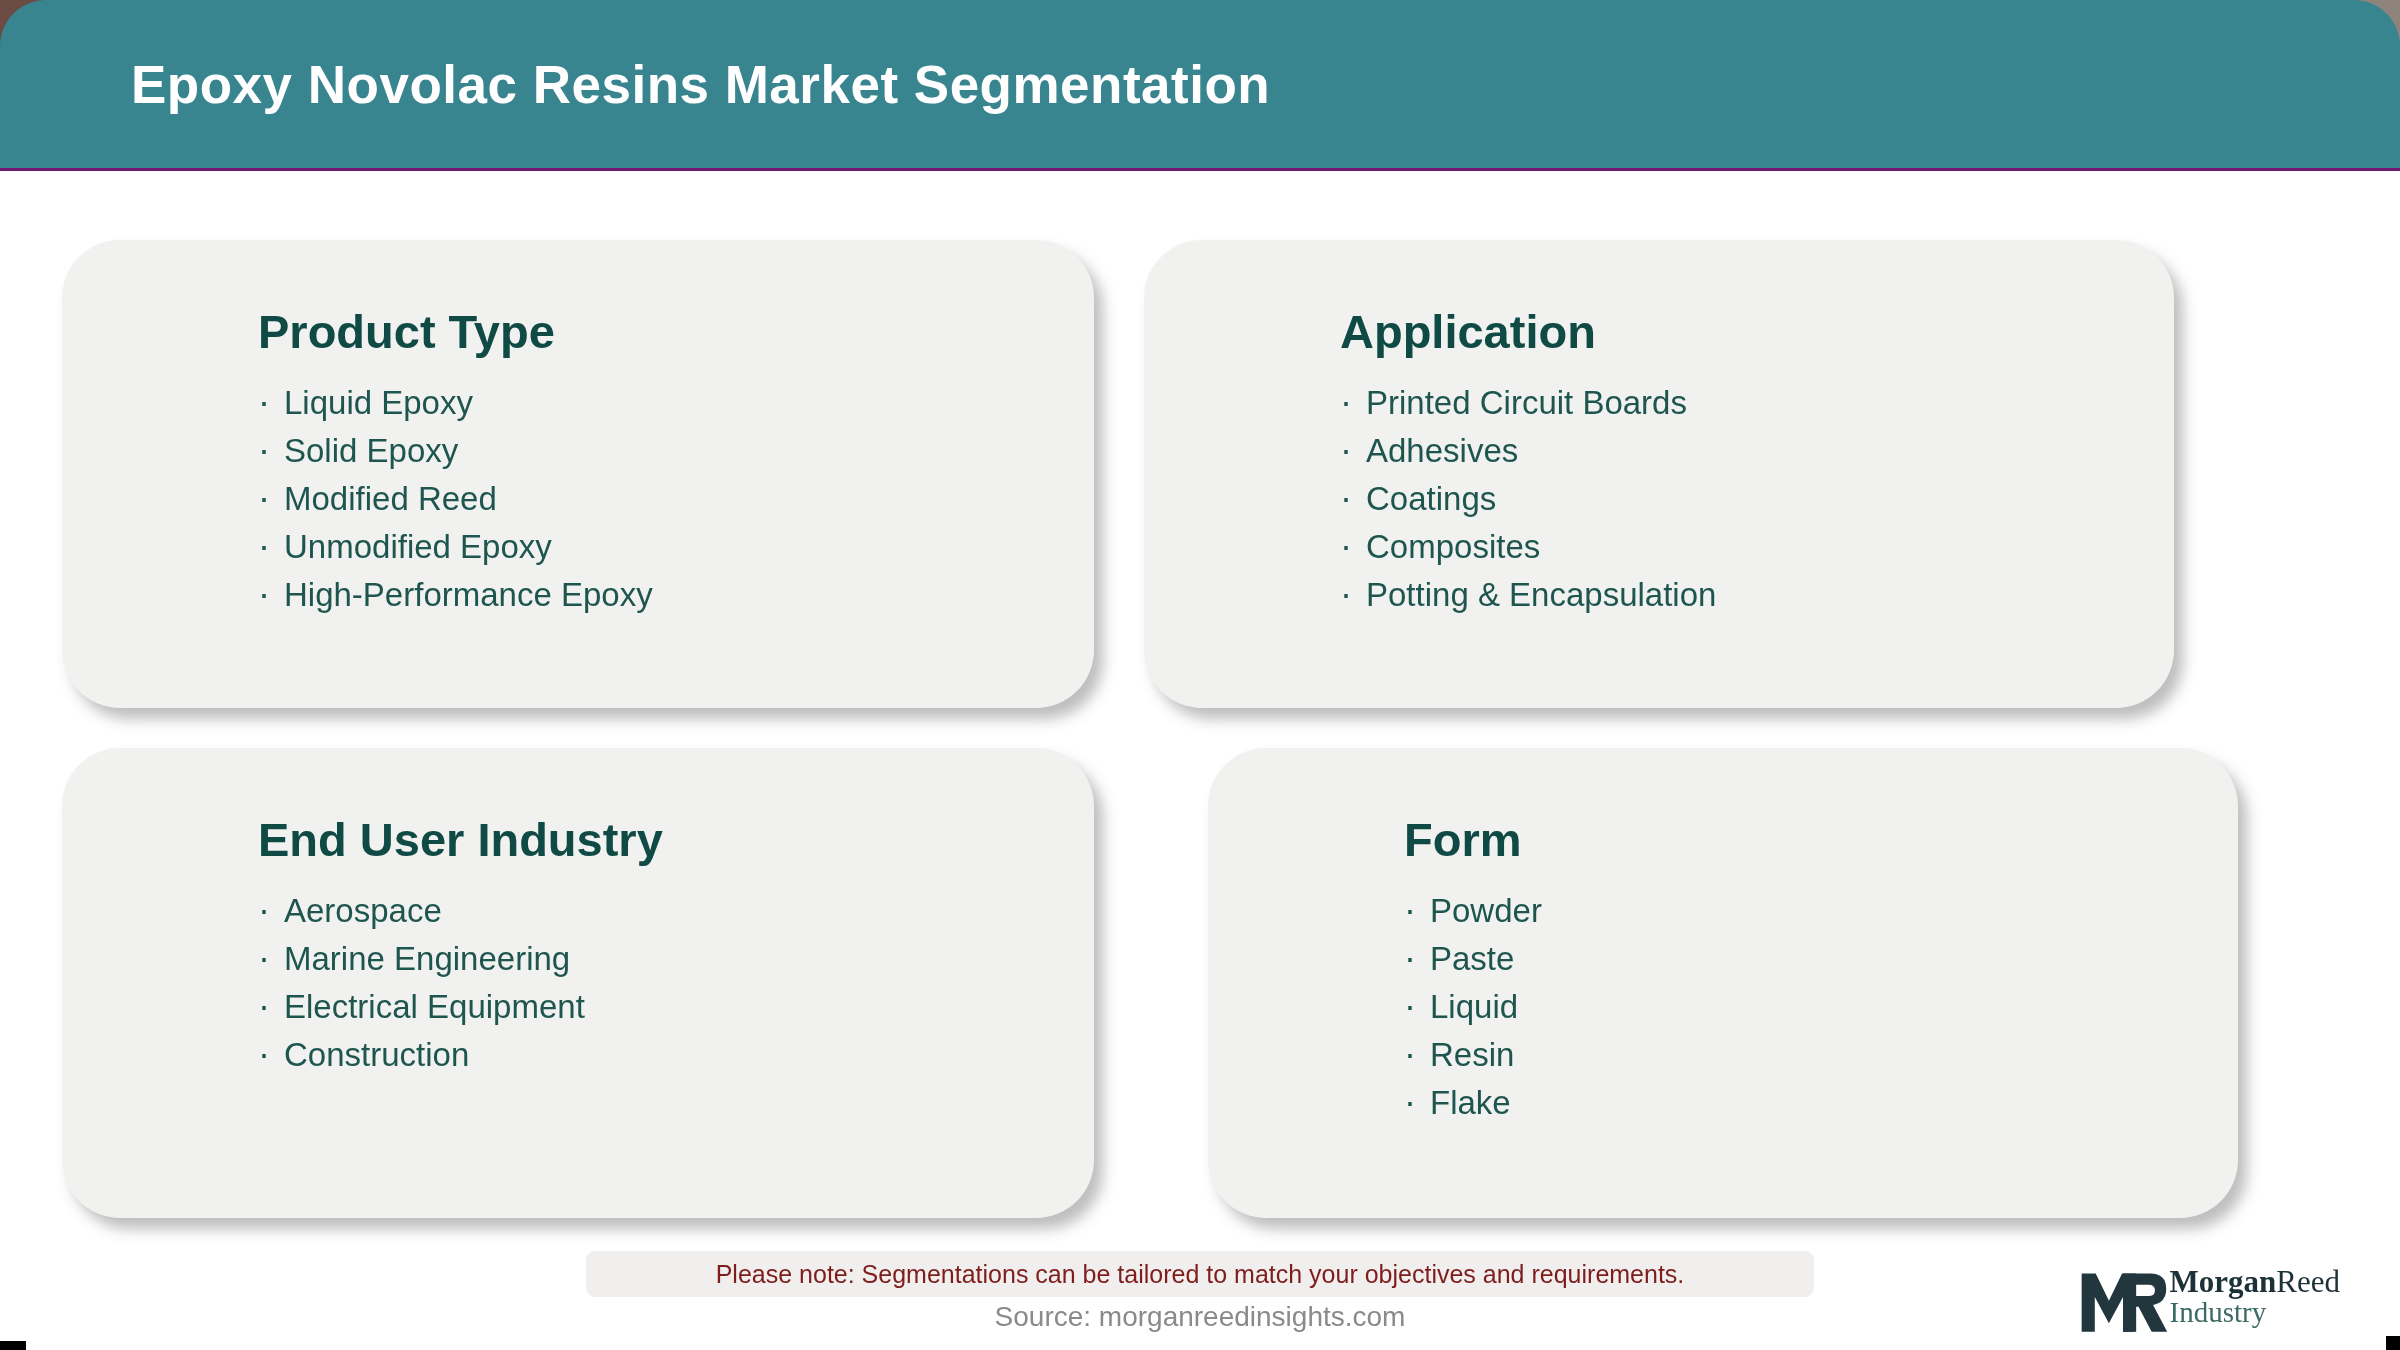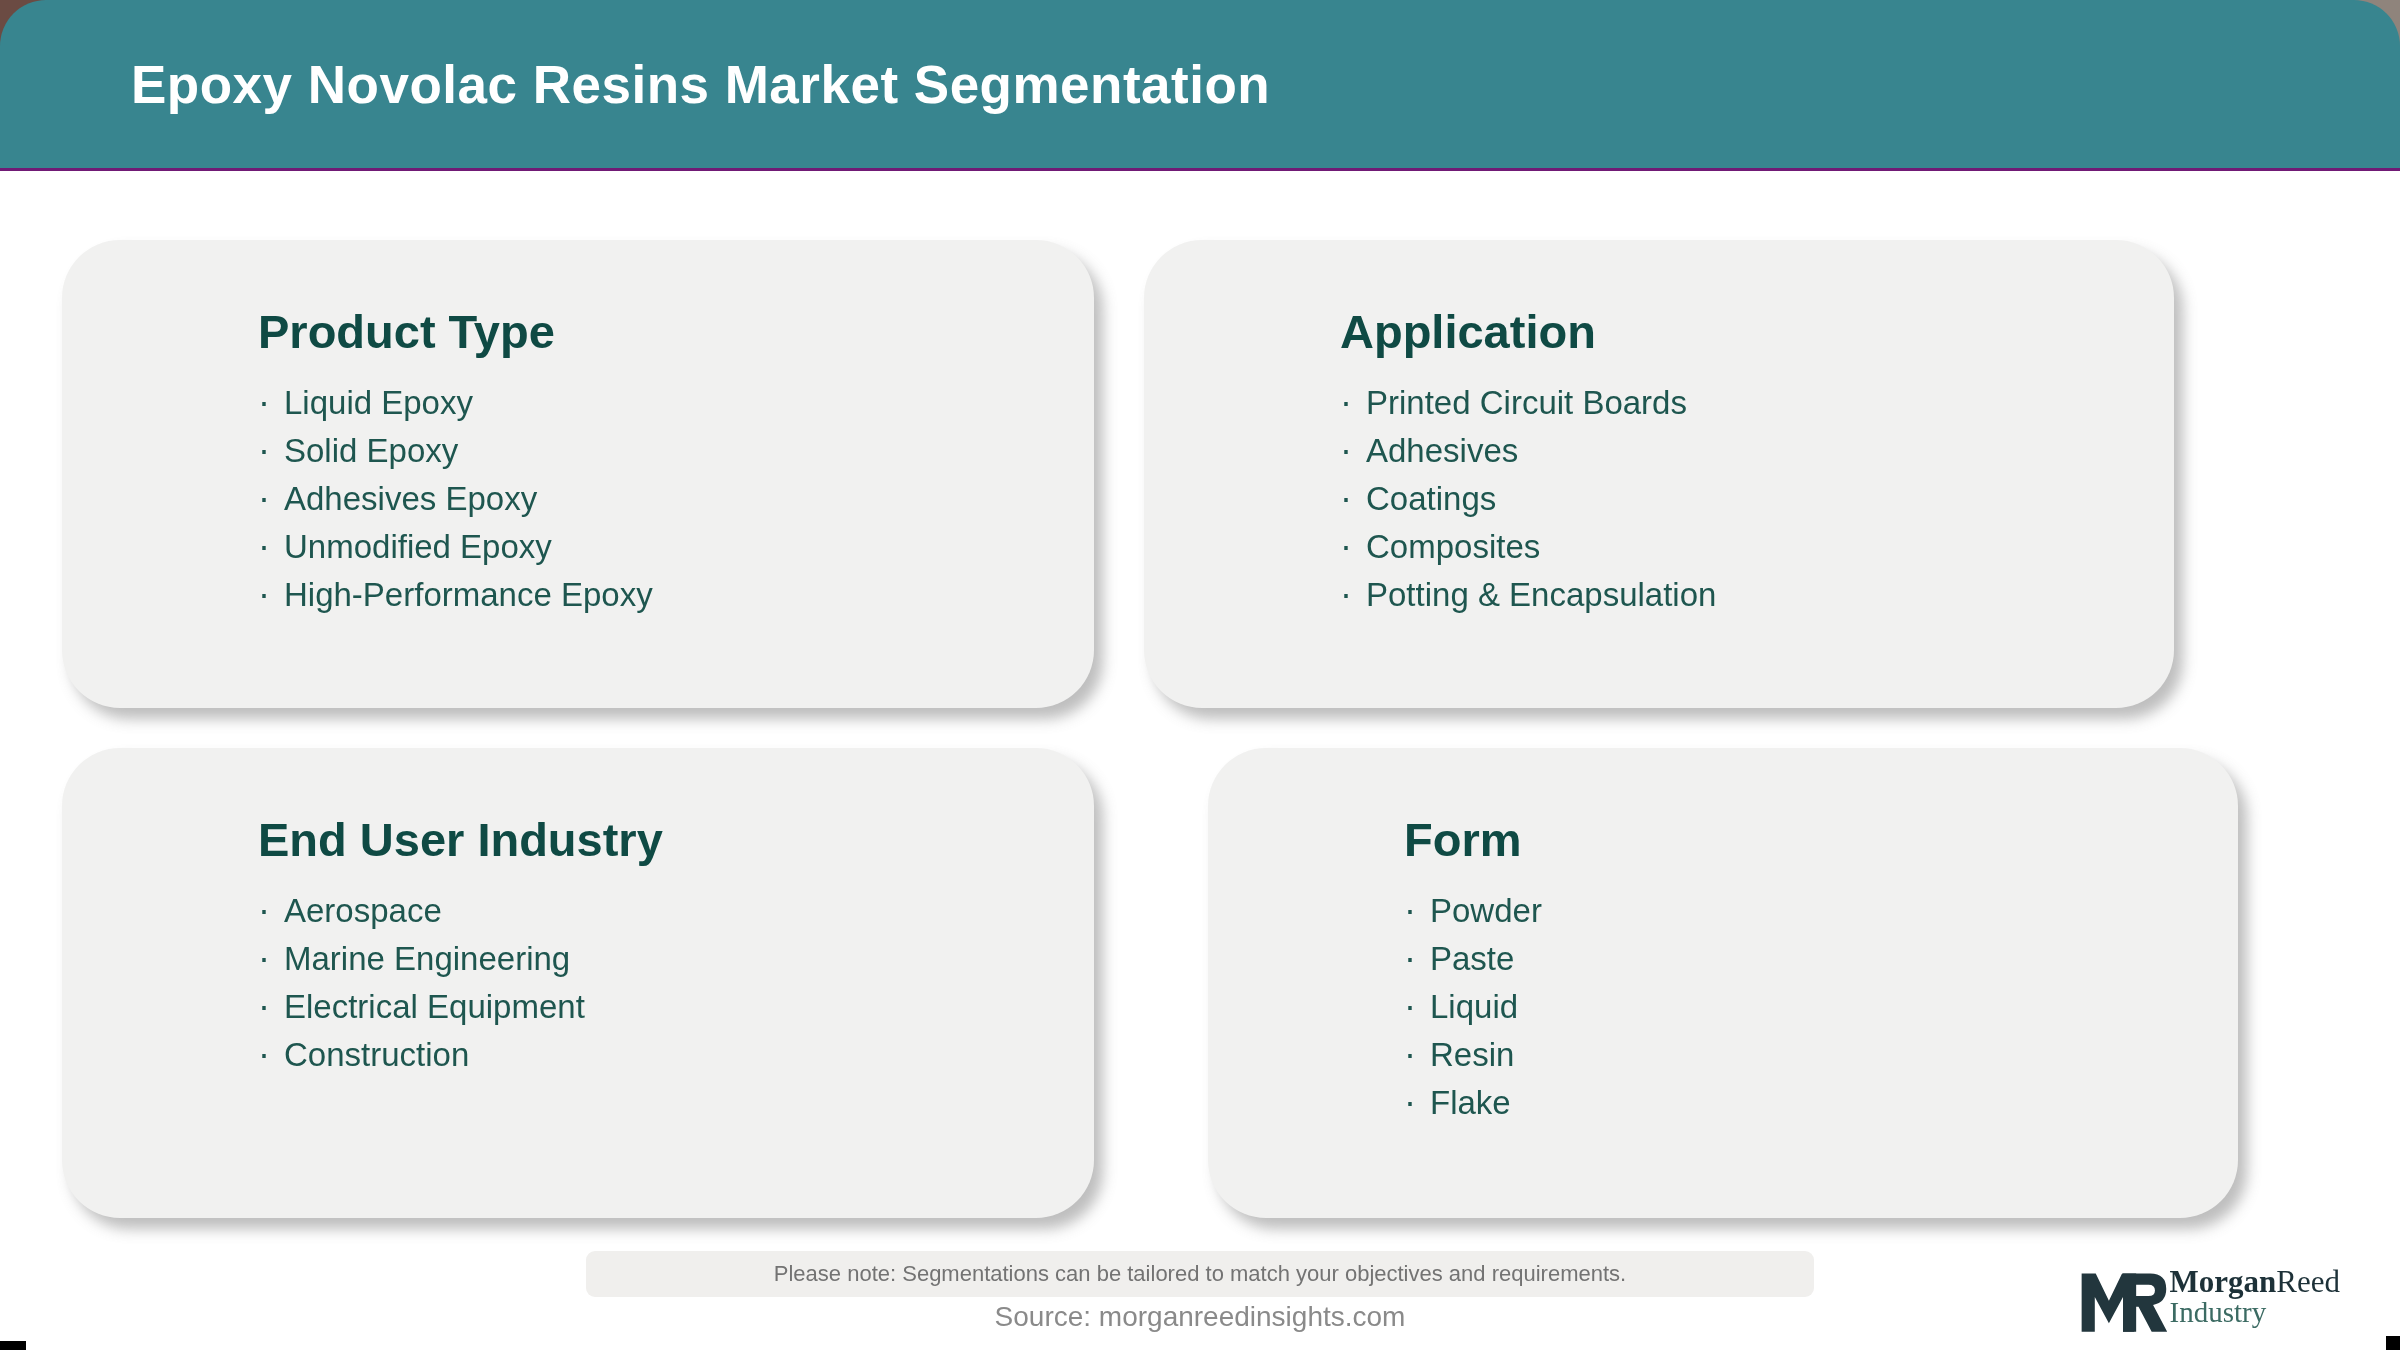--- a/index.html
+++ b/index.html
@@ -66,21 +66,21 @@
 
   
   .note-banner {
     position: absolute; top: 1251px; left: 50%;
     transform: translateX(-50%);
     width: 1228px; height: 46px;
     background: #f0efed;
     border-radius: 9px;
     display: flex; align-items: center; justify-content: center;
   }
-  .note-banner span { color: #737373; font-size: 22px; }
+  .note-banner span { color: #7f1d1d; font-size: 25px; }
 
   .source-line {
     position: absolute; top: 1301px; left: 0;
     width: 100%;
     text-align: center;
     color: #8a8a8a;
     font-size: 28px;
   }
 
   
@@ -107,21 +107,21 @@
 
 <header class="header">
   <h1>Epoxy Novolac Resins Market Segmentation</h1>
 </header>
 
 <section class="card pos-tl">
   <h2 class="card-title">Product Type</h2>
   <ul class="card-list">
     <li><span class="bullet">·</span><span>Liquid Epoxy</span></li>
     <li><span class="bullet">·</span><span>Solid Epoxy</span></li>
-    <li><span class="bullet">·</span><span>Adhesives Epoxy</span></li>
+    <li><span class="bullet">·</span><span>Modified Reed</span></li>
     <li><span class="bullet">·</span><span>Unmodified Epoxy</span></li>
     <li><span class="bullet">·</span><span>High-Performance Epoxy</span></li>
   </ul>
 </section>
 
 <section class="card pos-tr">
   <h2 class="card-title">Application</h2>
   <ul class="card-list">
     <li><span class="bullet">·</span><span>Printed Circuit Boards</span></li>
     <li><span class="bullet">·</span><span>Adhesives</span></li>

